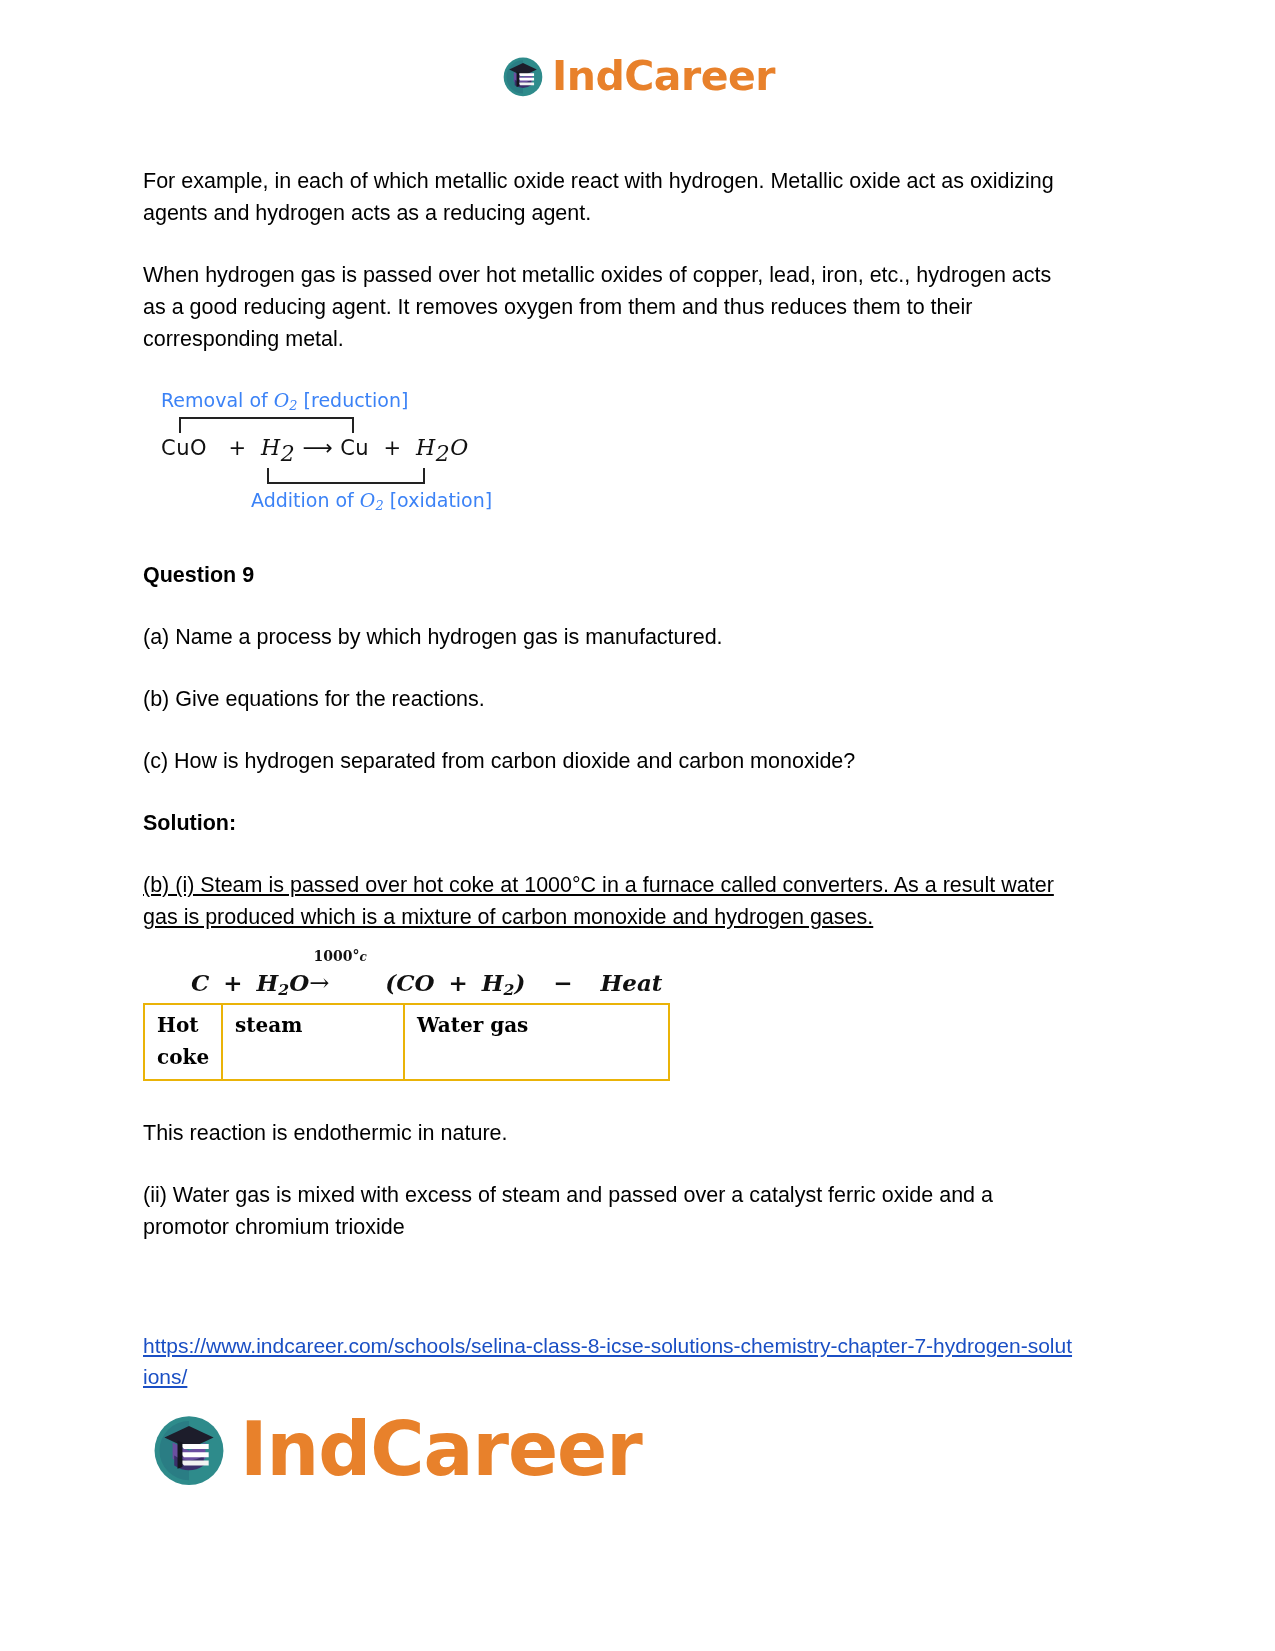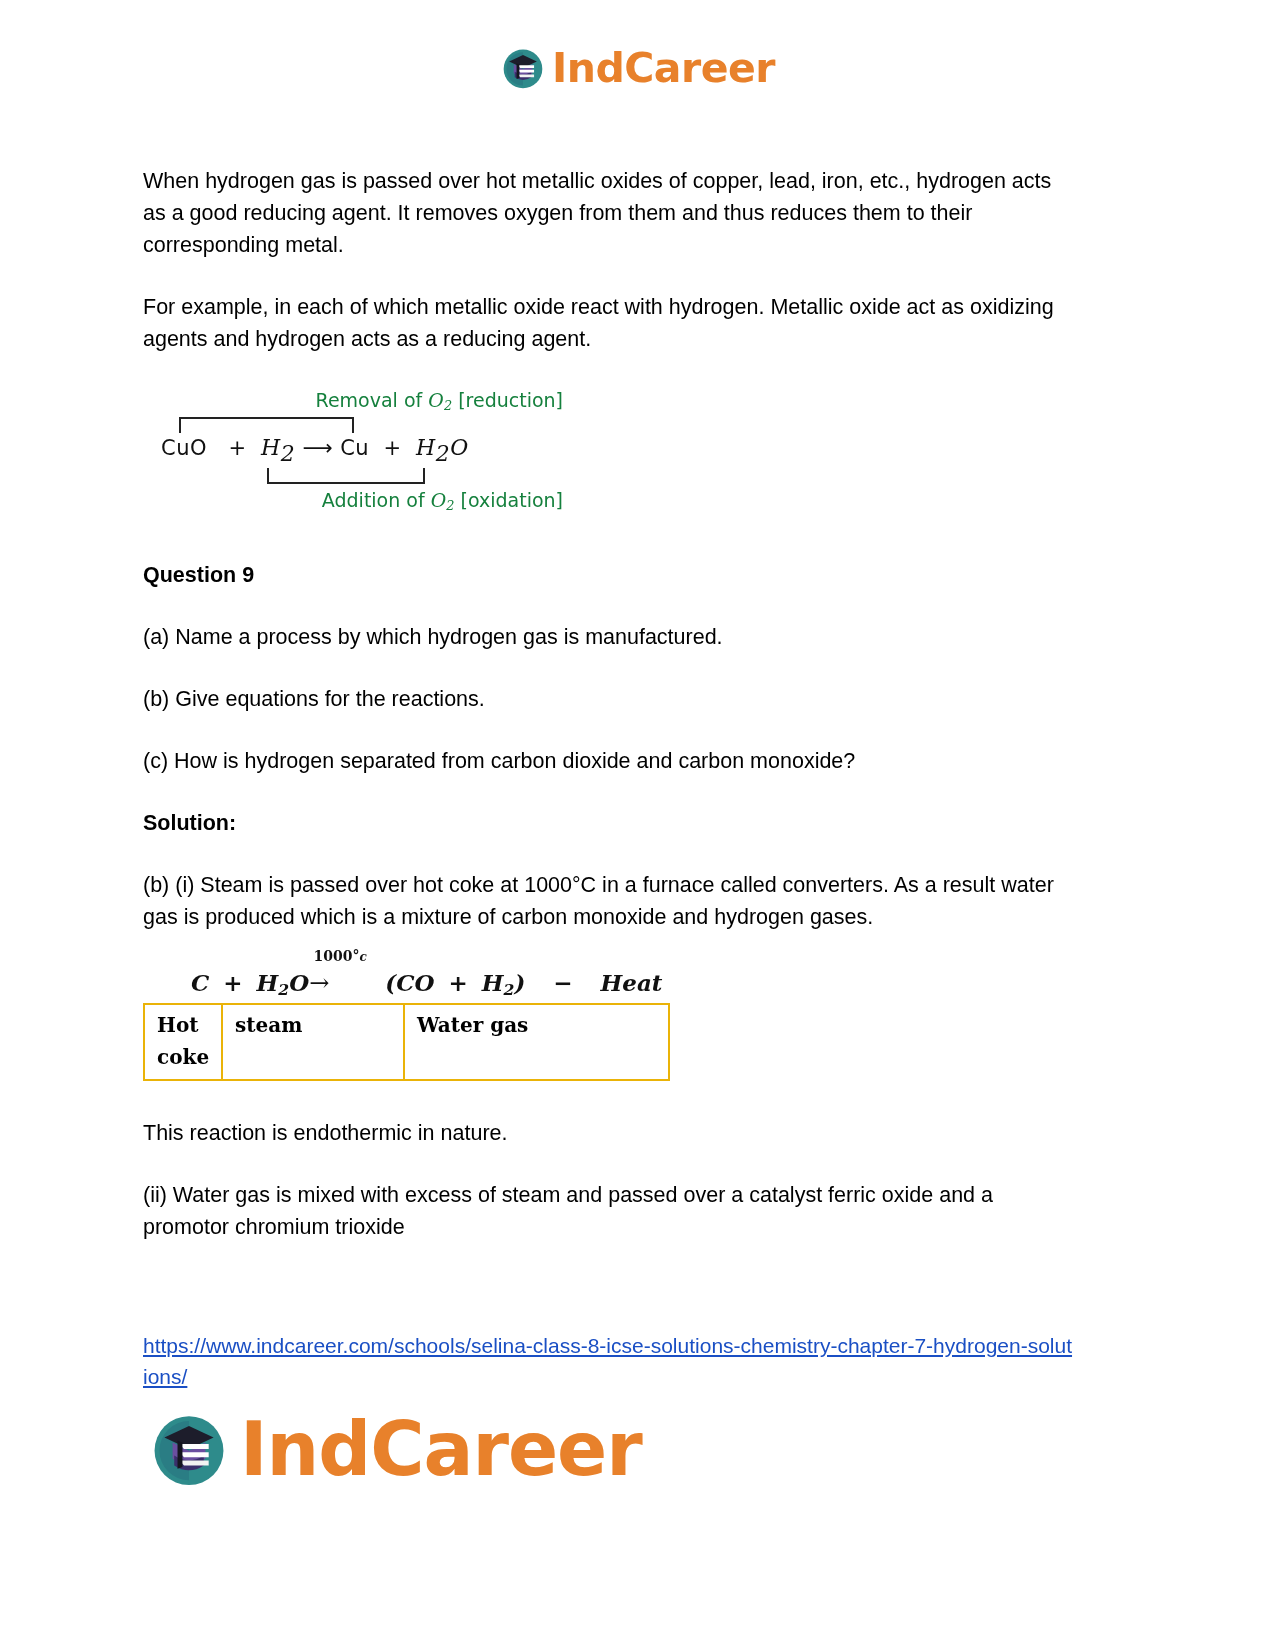--- a/index.html
+++ b/index.html
@@ -12,21 +12,21 @@
     width: 1275px;
     height: 1651px;
     position: relative;
     font-family: "Liberation Sans", sans-serif;
     color: #000000;
   }
   .page {
     position: relative;
     width: 1275px;
     height: 1651px;
-    padding: 0;
+    padding: 8px;
     overflow: hidden;
   }
 
   
   .header-logo {
     display: flex;
     align-items: center;
     justify-content: center;
     gap: 6px;
     padding-top: 68px;
@@ -57,41 +57,40 @@
     top: 165px;
     width: 930px;
   }
   p.para {
     font-size: 21.5px;
     line-height: 32px;
     margin: 0 0 30px 0;
     color: #000;
     font-family: "Liberation Sans", sans-serif;
   }
-  p.para.tight { margin-bottom: 36px; }
+  p.para.tight { margin-bottom: 36px; text-decoration: underline; }
   h3.qhead {
     font-size: 21.5px;
     line-height: 32px;
     font-weight: bold;
     margin: 0 0 30px 0;
   }
 
   
   .redox {
     margin: 34px 0 46px 0;
     position: relative;
     width: 420px;
     padding-left: 18px;
   }
   .redox-label {
     font-family: "DejaVu Sans", sans-serif;
     font-size: 19px;
-    color: #15803d;
-    white-space: nowrap;
-    text-align: right;
+    color: #3b82f6;
+    white-space: nowrap;
   }
   .redox-label .ital {
     font-style: italic;
     font-family: "DejaVu Serif", serif;
   }
   .bracket-top {
     height: 16px;
     margin: 4px 0 0 18px;
     width: 175px;
     border-left: 2px solid #222;
@@ -223,23 +222,23 @@
         <path d="M38 54 L74 54 L74 60 L44 60 Z" fill="#ffffff"></path>
         <path d="M38 64 L74 64 L74 70 L44 70 Z" fill="#f2f2f2"></path>
         <path d="M36 40 L36 74 L42 72 L42 42 Z" fill="#15151f"></path>
       </svg>
     </span>
     <span class="logo-word"><span class="logo-ind">Ind</span><span class="logo-career">Career</span></span>
   </div>
 
   <div class="content">
 
+    <p class="para">For example, in each of which metallic oxide react with hydrogen. Metallic oxide act as oxidizing agents and hydrogen acts as a reducing agent.</p>
+
     <p class="para">When hydrogen gas is passed over hot metallic oxides of copper, lead, iron, etc., hydrogen acts as a good reducing agent. It removes oxygen from them and thus reduces them to their corresponding metal.</p>
-
-    <p class="para">For example, in each of which metallic oxide react with hydrogen. Metallic oxide act as oxidizing agents and hydrogen acts as a reducing agent.</p>
 
     <div class="redox">
       <div class="redox-label"><span>Removal of </span><span class="ital">O</span><sub class="ital">2</sub><span> [reduction]</span></div>
 
       <div class="bracket-top"></div>
 
       <div class="eqn-line"><span>CuO</span>&nbsp;&nbsp;&nbsp;<span>+</span>&nbsp;&nbsp;<span class="ital">H</span><sub class="ital">2</sub>&nbsp;<span>⟶</span>&nbsp;<span>Cu</span>&nbsp;&nbsp;<span>+</span>&nbsp;&nbsp;<span class="ital">H</span><sub class="ital">2</sub><span class="ital">O</span></div>
 
       <div class="bracket-bottom"></div>
 

